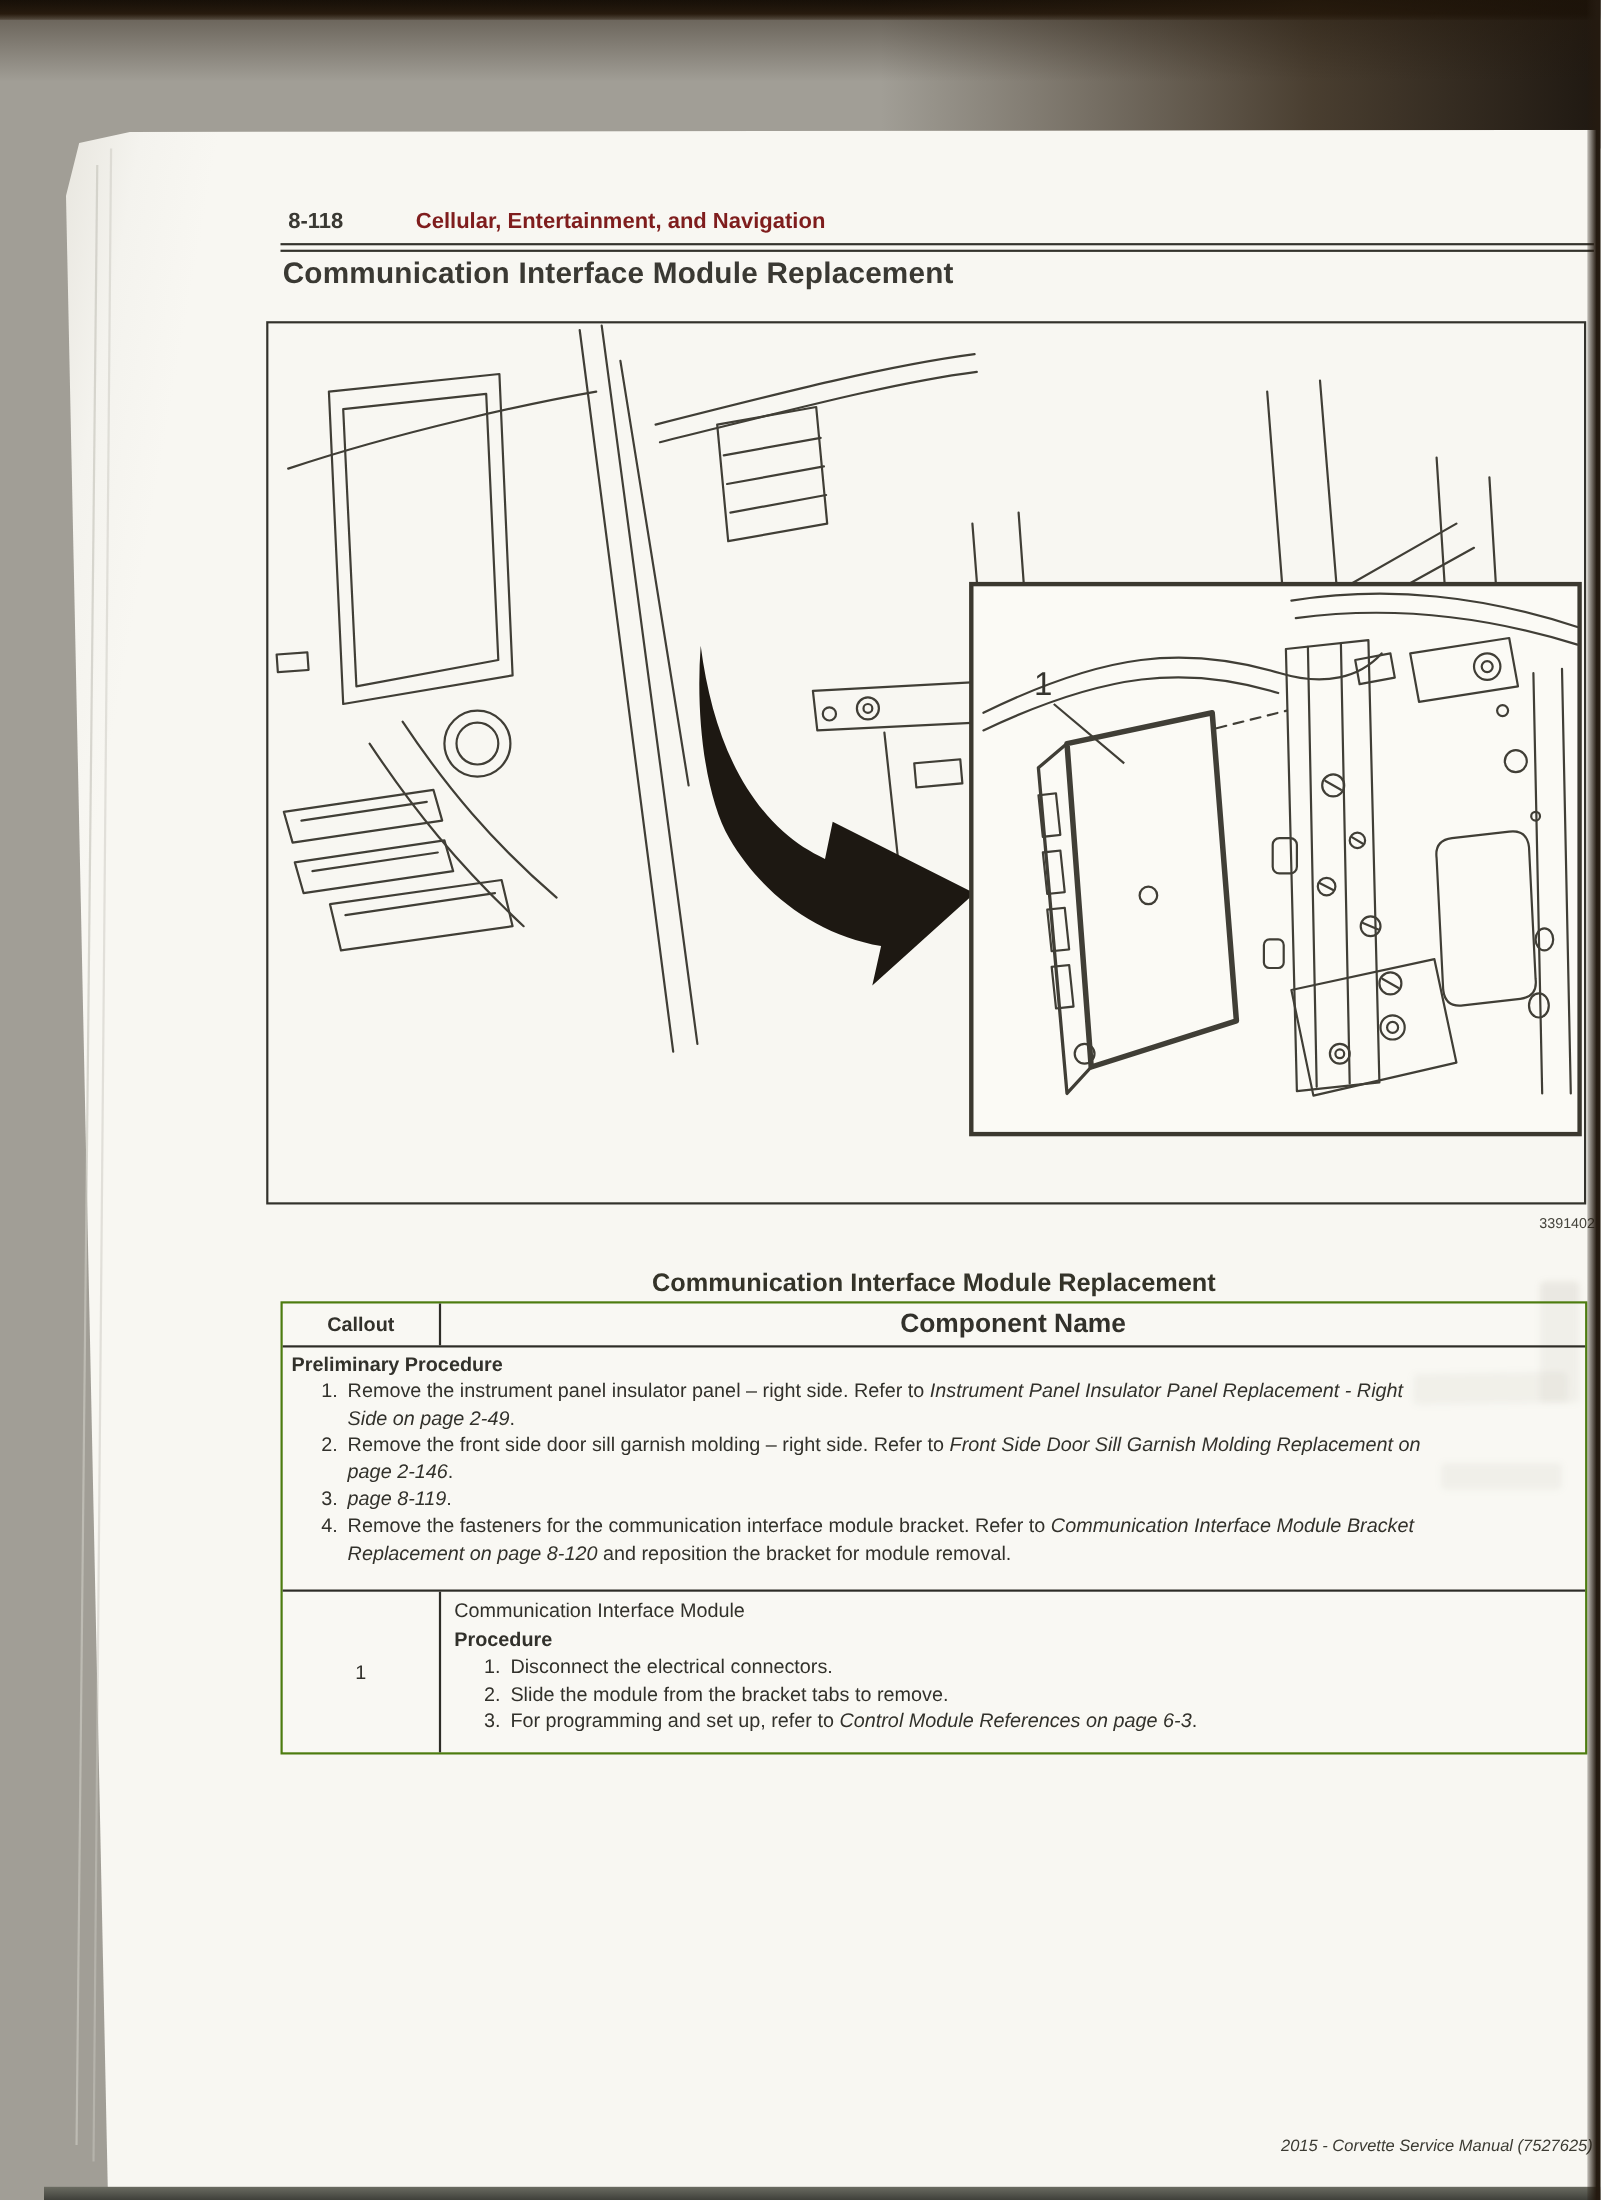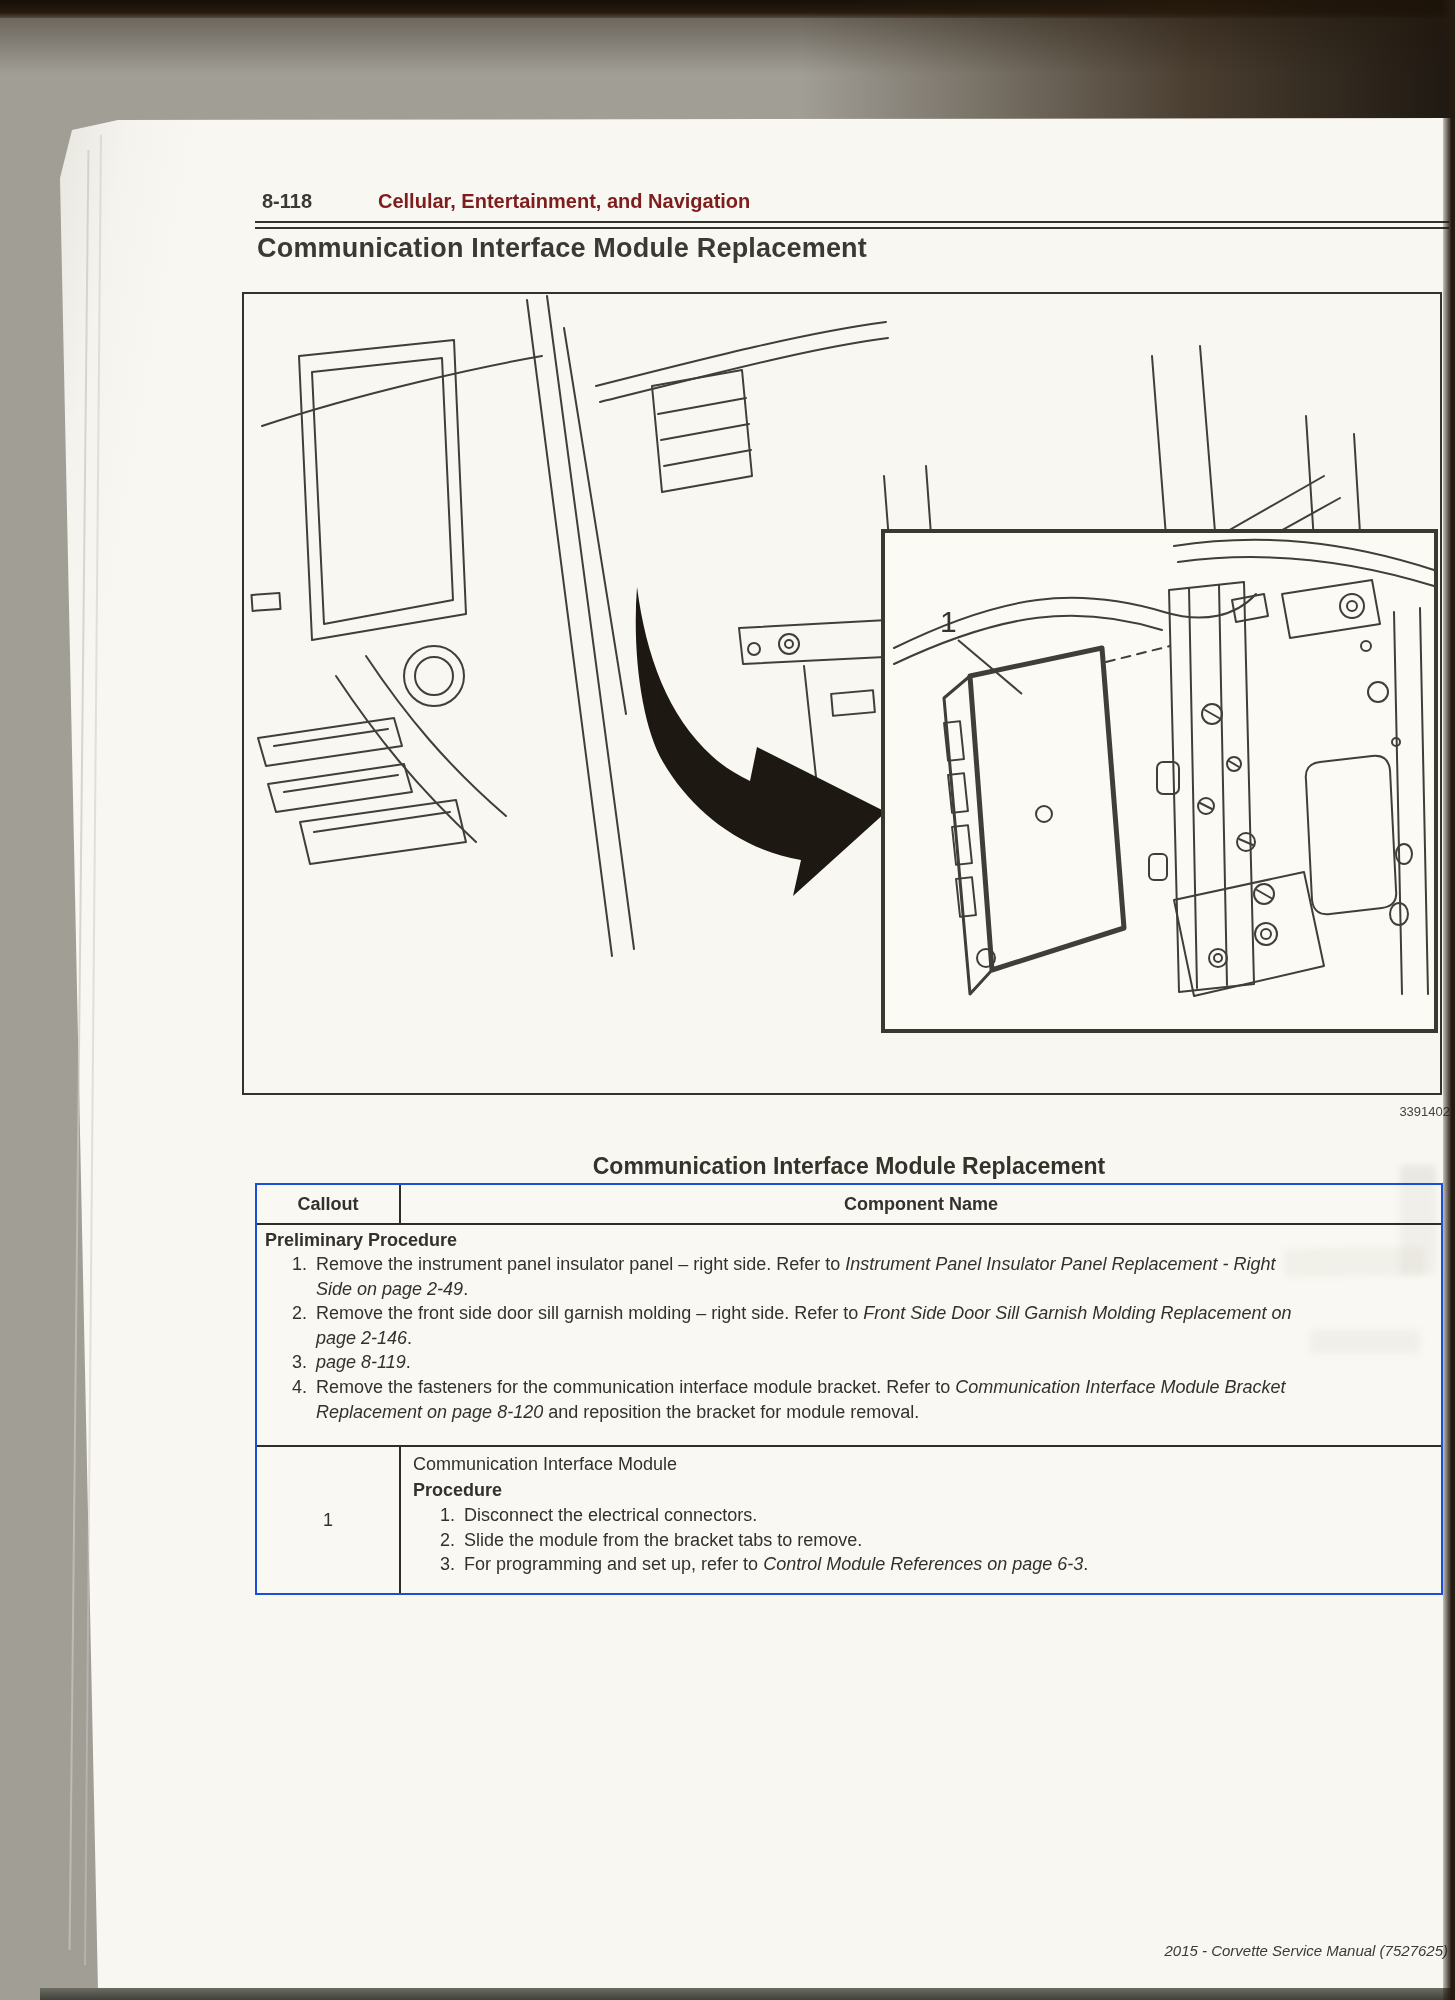--- a/index.html
+++ b/index.html
@@ -33,25 +33,25 @@
   .hdr-pagenum{position:absolute;left:262px;top:190px;font-size:20px;font-weight:bold;color:#3a3933;}
   .hdr-section{position:absolute;left:378px;top:190px;font-size:20px;font-weight:bold;color:#7f1d1d;}
   .hdr-rule{position:absolute;left:255px;top:221px;width:1194px;height:4px;
     border-top:2px solid #34332d;border-bottom:2px solid #34332d;}
   .page-title{position:absolute;left:257px;top:233px;font-size:27px;font-weight:bold;color:#3a3933;letter-spacing:.2px;}
   .figure-box{position:absolute;left:242px;top:292px;width:1196px;height:799px;border:2px solid #33322c;background:transparent;}
   .fig-number{position:absolute;right:5px;top:1104px;font-size:13px;color:#45443c;}
   .table-title{position:absolute;left:255px;top:1153px;width:1188px;text-align:center;
     font-size:23px;font-weight:bold;color:#343329;}
   
-  .proc-table{position:absolute;left:255px;top:1183px;width:1184px;border:2px solid #1d4ed8;background:rgba(251,250,245,.4);}
+  .proc-table{position:absolute;left:255px;top:1183px;width:1184px;border:2px solid #4d7c0f;background:rgba(251,250,245,.4);}
   .t-head{display:flex;height:38px;border-bottom:2px solid #2e2d27;}
   .t-head .th1{width:142px;border-right:2px solid #2e2d27;display:flex;align-items:center;justify-content:center;
     font-weight:bold;font-size:18px;}
-  .t-head .th2{flex:1;display:flex;align-items:center;justify-content:center;font-weight:bold;font-size:18px;}
+  .t-head .th2{flex:1;display:flex;align-items:center;justify-content:center;font-weight:bold;font-size:24px;}
   .t-prelim{height:222px;border-bottom:2px solid #2e2d27;padding:3px 8px 16px 8px;box-sizing:border-box;}
   .prelim-heading{font-weight:bold;font-size:18px;line-height:24px;}
   .proc-item{display:flex;font-size:18px;line-height:24.6px;}
   .proc-item .num{width:28px;text-align:right;margin-right:9px;flex:none;margin-left:14px;}
   .proc-item .lines{flex:1;}
   .t-callout{display:flex;height:146px;}
   .t-callout .cl-left{width:142px;border-right:2px solid #2e2d27;display:flex;align-items:center;justify-content:center;
     font-size:18px;}
   .t-callout .cl-right{flex:1;padding:4px 8px 0 12px;box-sizing:border-box;}
   .component-name{font-size:18px;line-height:26px;}

